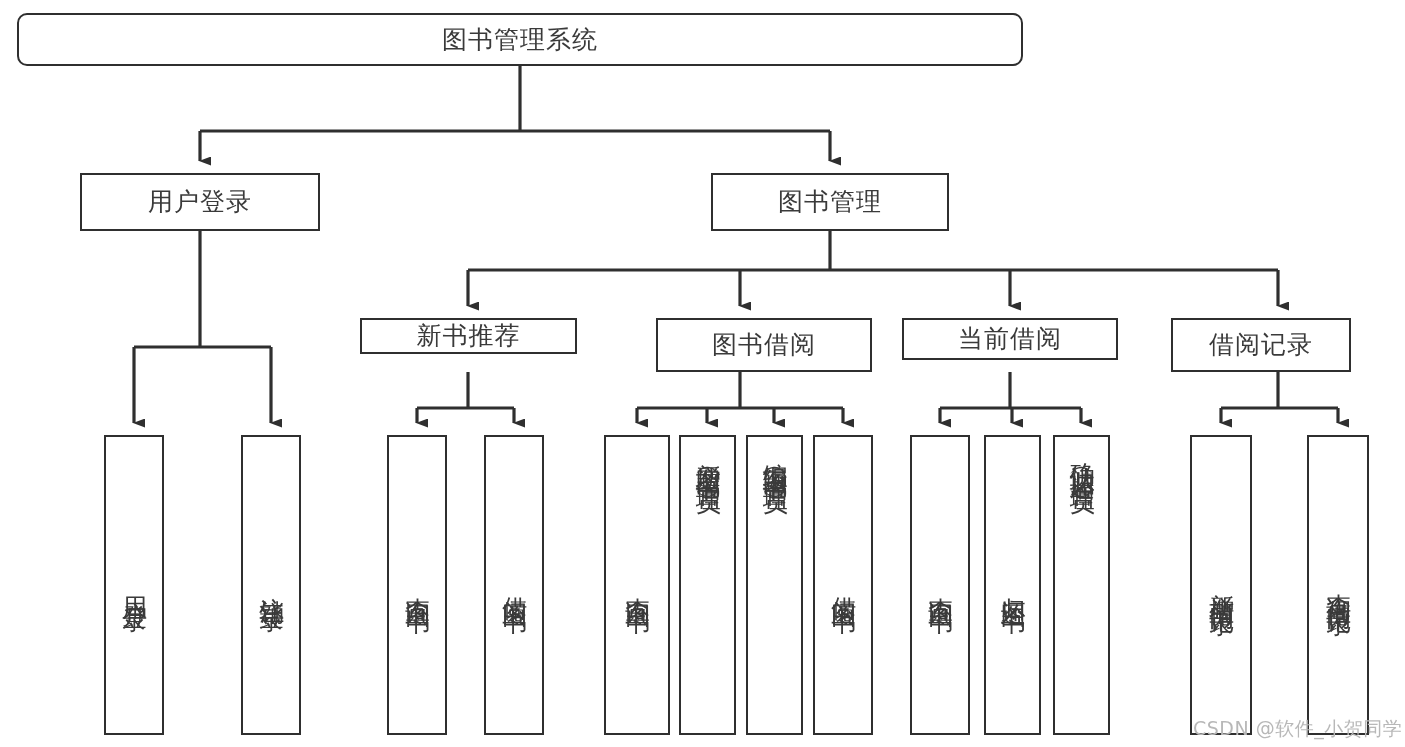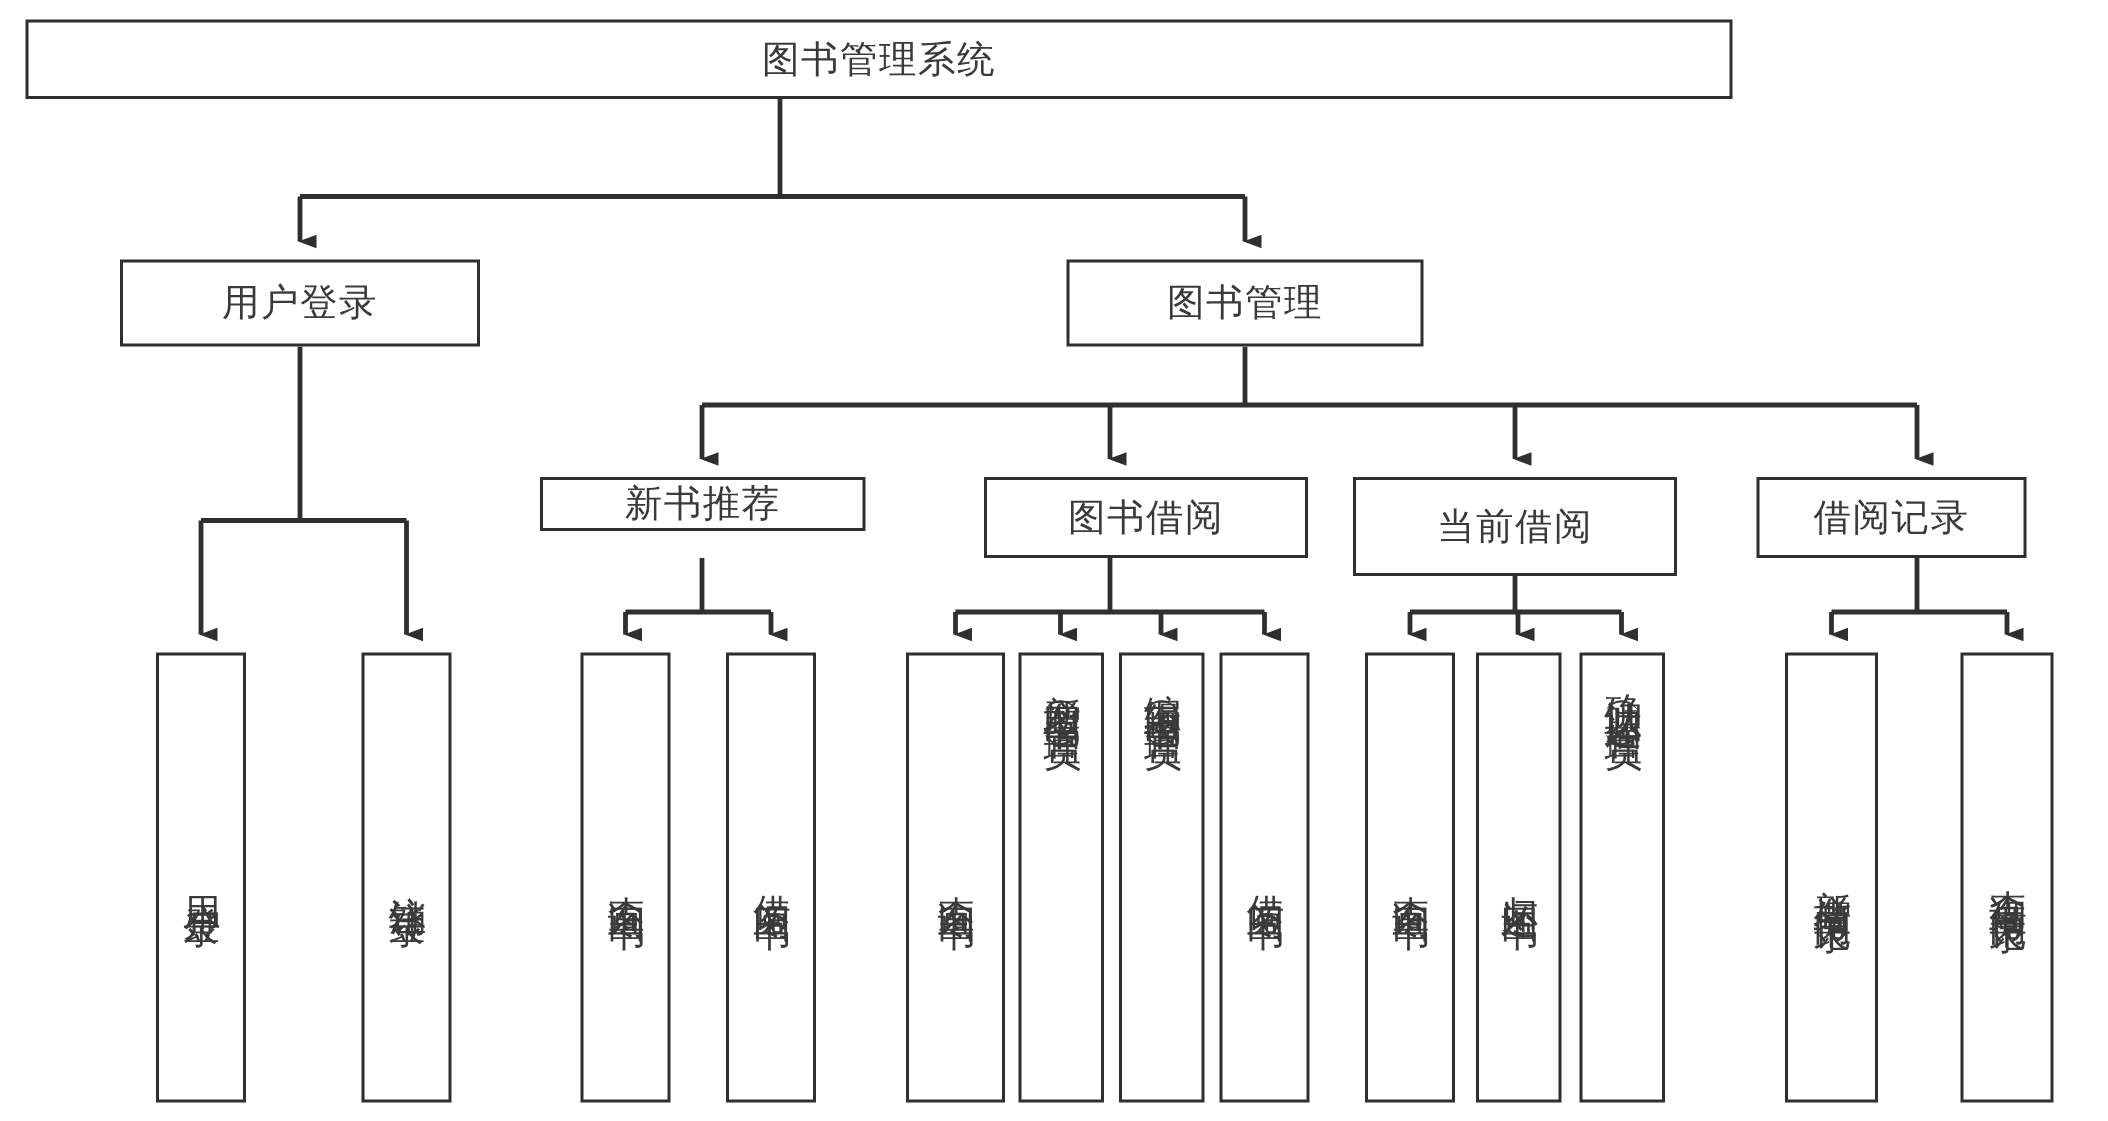--- a/index.html
+++ b/index.html
@@ -119,38 +119,38 @@
       <path d="M1012,408 L1012,423" marker-end="url(#arw)"></path>
       <path d="M1081,408 L1081,423" marker-end="url(#arw)"></path>
 
       <path d="M1278,372 L1278,408"></path>
       <path d="M1221,408 L1338,408"></path>
       <path d="M1221,408 L1221,423" marker-end="url(#arw)"></path>
       <path d="M1338,408 L1338,423" marker-end="url(#arw)"></path>
     </g>
   </svg>
 
-  <div class="node horiz" style="left:17px; top:13px; width:1138px; height:53px;">
+  <div class="node horiz" style="left:17px; top:13px; width:1006px; height:53px;border-radius:10px;">
     <span class="label">图书管理系统</span>
   </div>
 
   <div class="node horiz" style="left:80px; top:173px; width:240px; height:58px;">
     <span class="label">用户登录</span>
   </div>
   <div class="node horiz" style="left:711px; top:173px; width:238px; height:58px;">
     <span class="label">图书管理</span>
   </div>
 
   <div class="node horiz" style="left:360px; top:318px; width:217px; height:36px;">
     <span class="label">新书推荐</span>
   </div>
   <div class="node horiz" style="left:632px; top:318px; width:216px; height:54px;margin-left:24px;">
     <span class="label">图书借阅</span>
   </div>
-  <div class="node horiz" style="left:902px; top:318px; width:216px; height:66px;">
+  <div class="node horiz" style="left:902px; top:318px; width:216px; height:42px;">
     <span class="label">当前借阅</span>
   </div>
   <div class="node horiz" style="left:1171px; top:318px; width:180px; height:54px;">
     <span class="label">借阅记录</span>
   </div>
 
   <div class="node vert mid" style="left:104px; top:435px; width:60px; height:300px;">
     <span class="label">用户登录</span>
   </div>
   <div class="node vert mid" style="left:241px; top:435px; width:60px; height:300px;">
@@ -187,14 +187,15 @@
     <span class="label">确认归还（管理员）</span>
   </div>
 
   <div class="node vert mid" style="left:1190px; top:435px; width:62px; height:300px;">
     <span class="label">新增借阅记录</span>
   </div>
   <div class="node vert mid" style="left:1307px; top:435px; width:62px; height:300px;">
     <span class="label">查询借阅记录</span>
   </div>
 
+  <div class="watermark" style="left:1193px; top:716px;">CSDN @软件_小贺同学</div>
 
 </div>
 
 </body></html>

